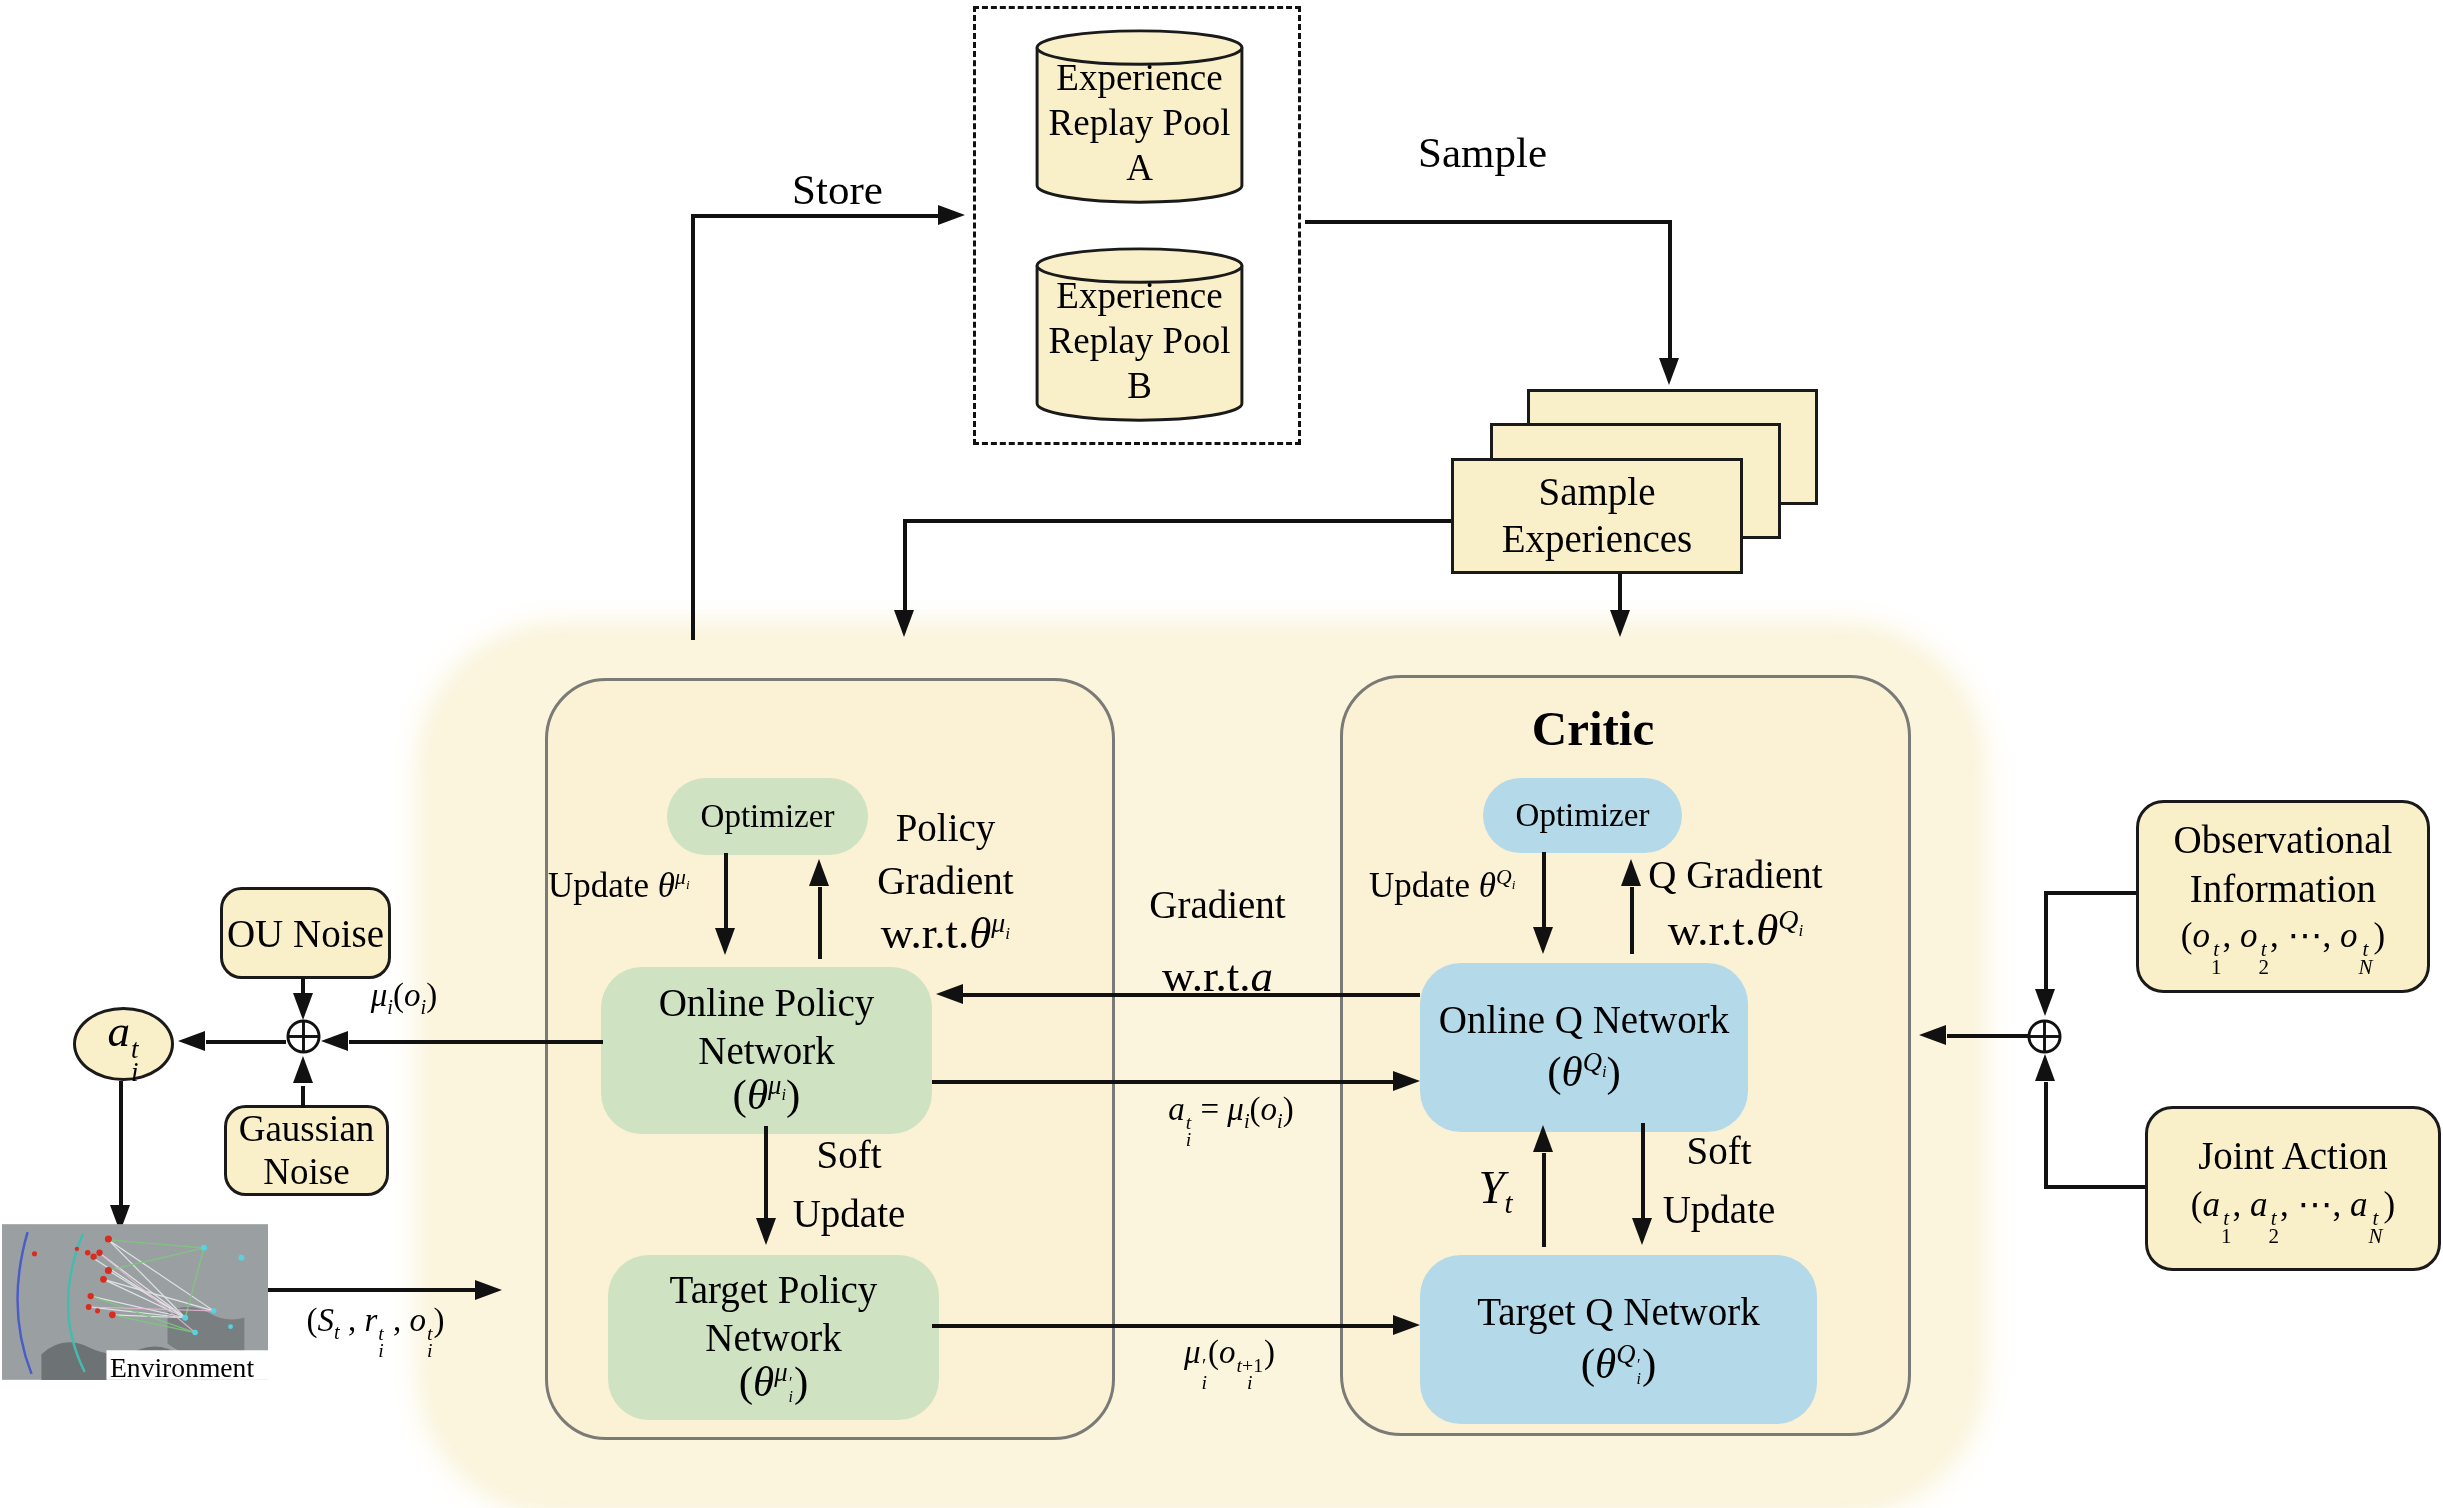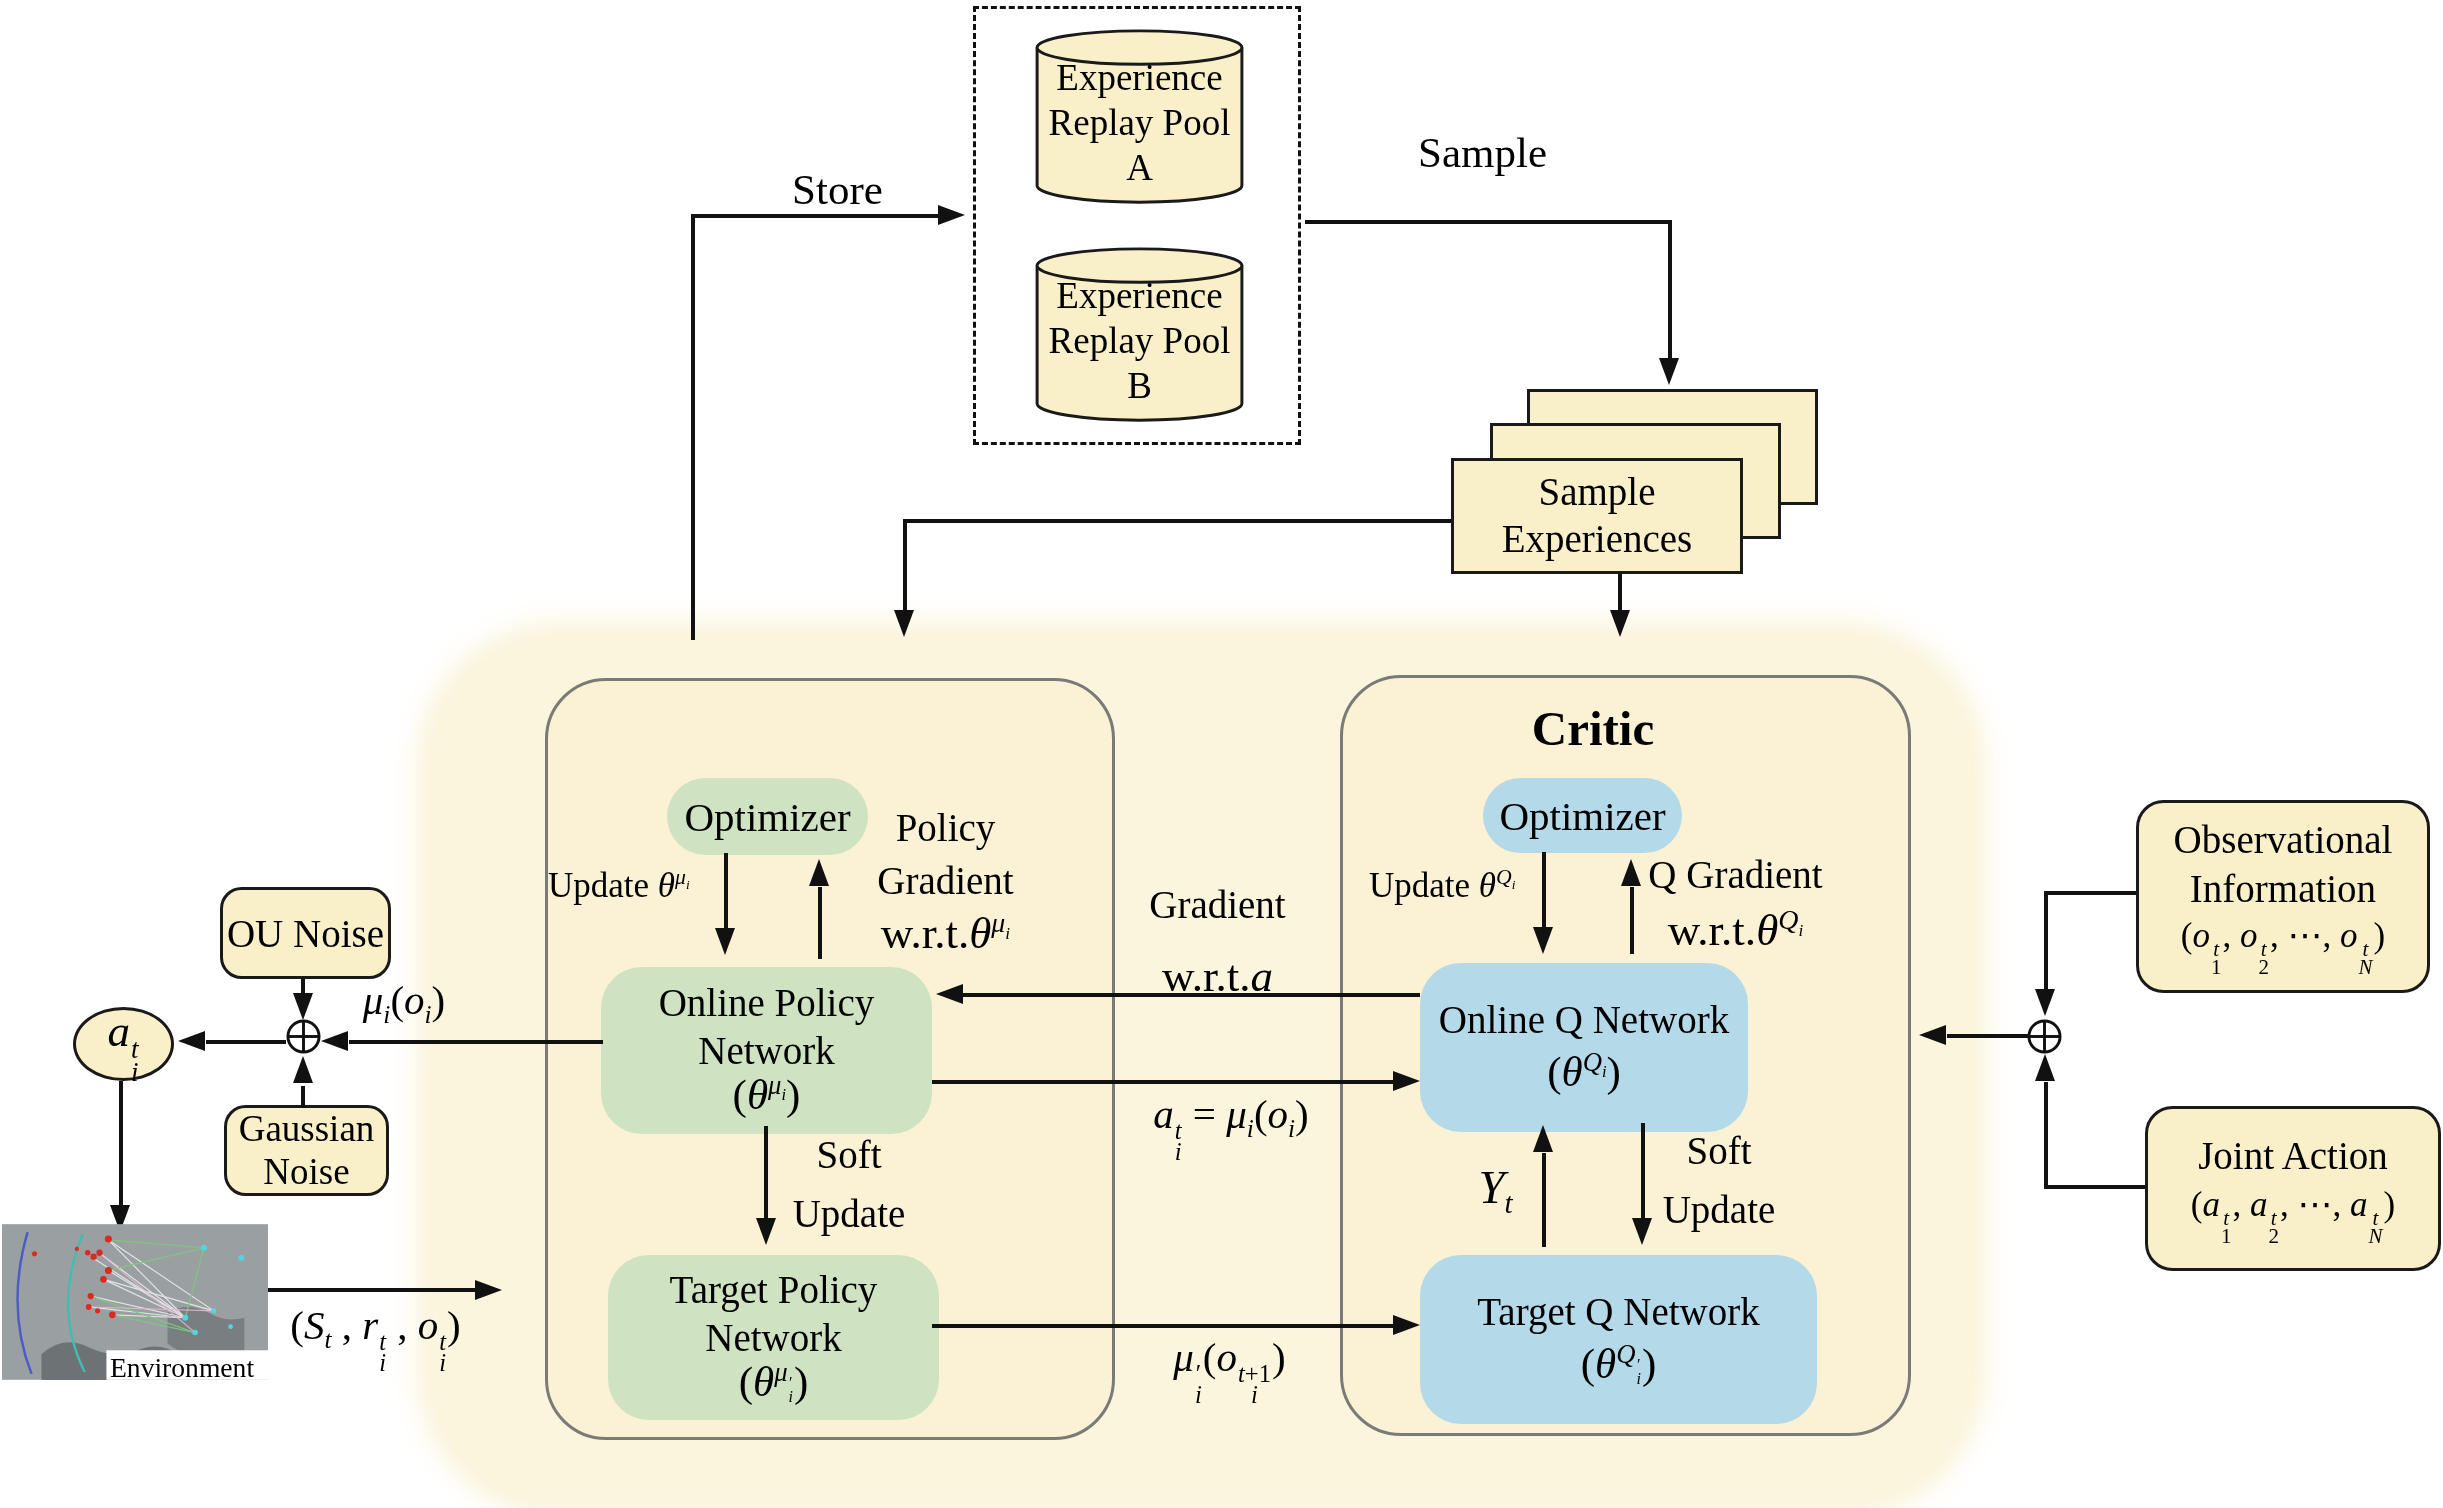--- a/index.html
+++ b/index.html
@@ -15,21 +15,21 @@
   .ar.r{border-top:10.8px solid transparent;border-bottom:10.8px solid transparent;border-left:27.6px solid var(--ink);}
   .ar.l{border-top:10.8px solid transparent;border-bottom:10.8px solid transparent;border-right:27.6px solid var(--ink);}
   .ar.d{border-left:10.8px solid transparent;border-right:10.8px solid transparent;border-top:27.6px solid var(--ink);}
   .ar.u{border-left:10.8px solid transparent;border-right:10.8px solid transparent;border-bottom:27.6px solid var(--ink);}
   .box{position:absolute;background:var(--cream);border:3px solid #1a1a1a;box-sizing:border-box;
        display:flex;align-items:center;justify-content:center;text-align:center;}
   .lbl{position:absolute;text-align:center;line-height:1.15;}
   .pre{white-space:pre-line;}
   .nowrap{white-space:nowrap;}
   .col{display:flex;flex-direction:column;align-items:center;}
-  .t36{font-size:35px;} .t38{font-size:37px;} .t40{font-size:39px;} .t42{font-size:41px;}
+  .t36{font-size:35px;} .t38{font-size:37px;} .t40{font-size:39px;} .t42{font-size:33px;}
   .t44{font-size:43px;} .t46{font-size:45px;} .t48{font-size:47px;}
   .title{font-size:49px;font-weight:bold;}
   sub{font-size:0.62em;} sup{font-size:0.62em;}
   .ss{display:inline-flex;flex-direction:column;align-items:center;font-size:0.6em;
       line-height:0.85;vertical-align:-0.45em;margin:0 1px;}
   .ss span{display:block;}
   .pill{position:absolute;display:flex;align-items:center;justify-content:center;border-radius:39px;}
   .netbox{position:absolute;display:flex;flex-direction:column;align-items:center;justify-content:center;
           border-radius:41px;text-align:center;line-height:1.22;margin-top:9px;}
   .plusnode{position:absolute;width:35px;height:35px;}

